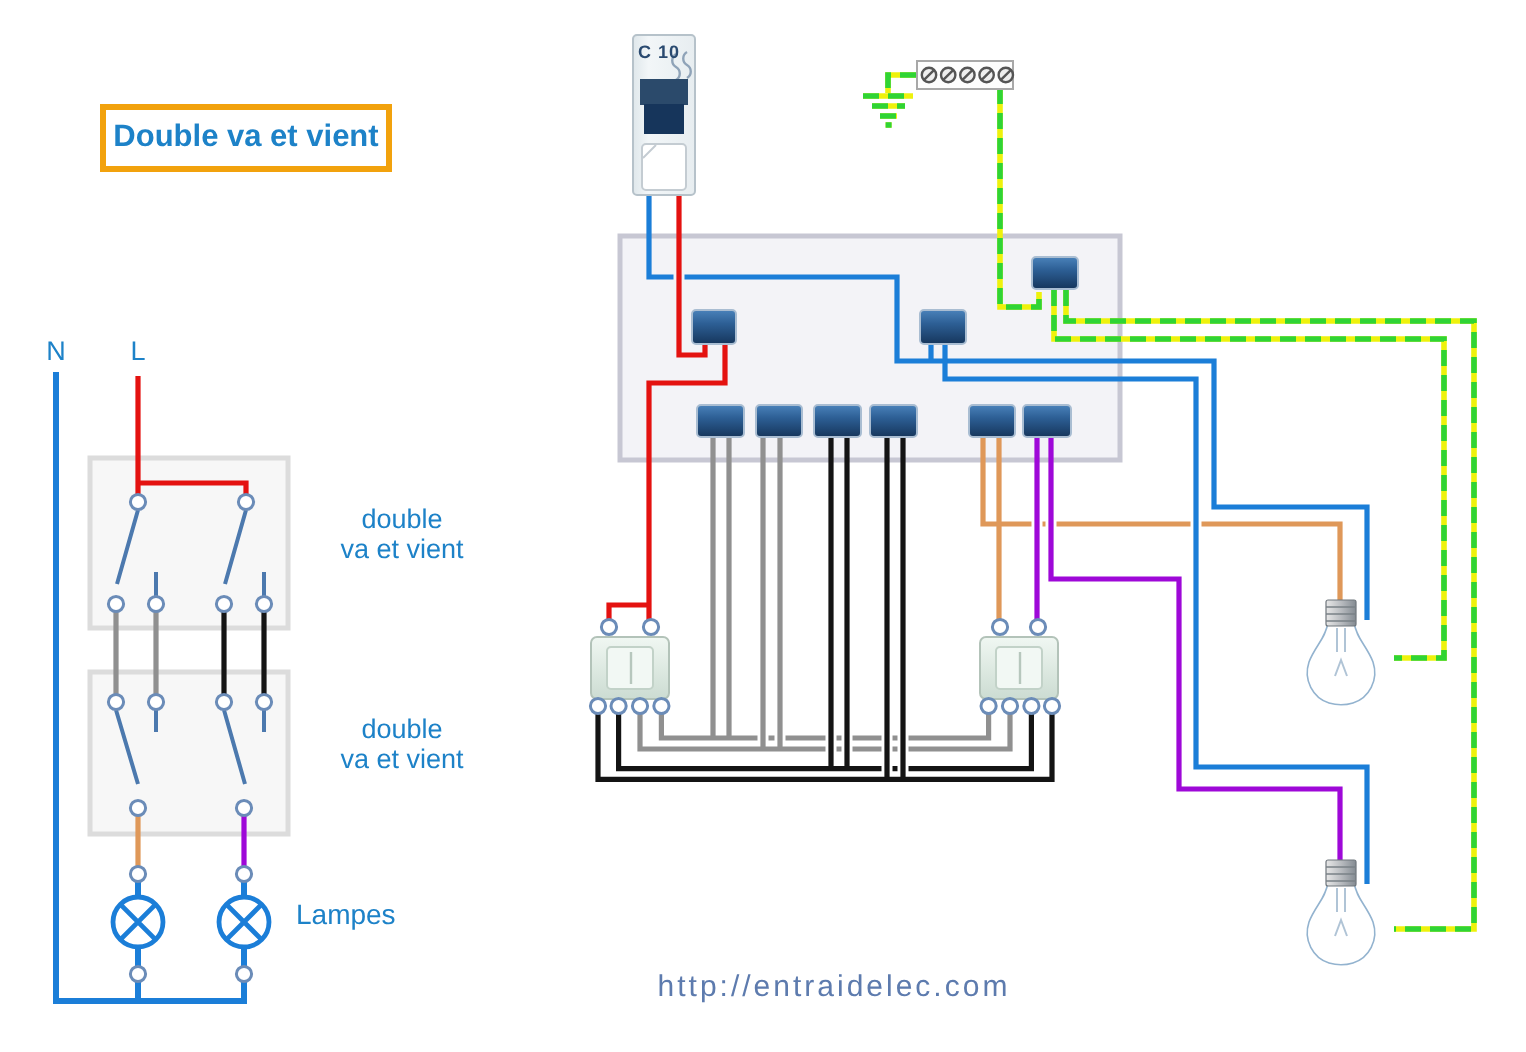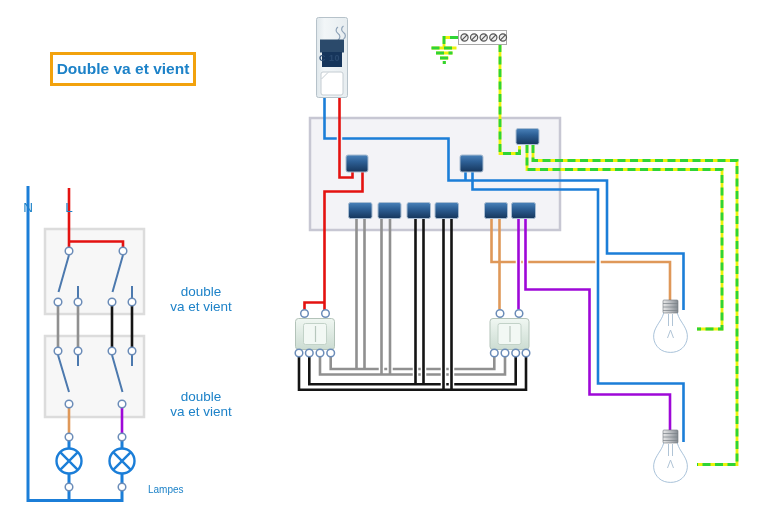--- a/index.html
+++ b/index.html
@@ -1,19 +1,19 @@
 <!DOCTYPE html>
 <html style="--wire-neutral: #1b7ed8; --wire-live: #e41210; --wire-switched-1: #df9859; --wire-switched-2: #9e08d8; --wire-traveller-gray: #909090; --wire-traveller-black: #141414; --wire-earth-green: #2fd435; --wire-earth-yellow: #eef20c; --label-text: #1d82c8; --title-border: #f2a20d; --url-text: #5d7bae;"><head>
 <meta charset="utf-8">
 <style>
   html,body{margin:0;padding:0;background:#fff;}
   .stage{position:relative;width:763px;height:526px;background:#fff;overflow:hidden;
          font-family:"Liberation Sans", sans-serif;}
   .stage svg{position:absolute;left:0;top:0;}
-  .lbl{position:absolute;color:var(--label-text,#1d82c8);font-size:13.5px;line-height:15px;margin-top:32px;}
+  .lbl{position:absolute;color:var(--label-text,#1d82c8);font-size:13.5px;line-height:15px;}
   .ml{white-space:pre-line;text-align:center;}
   .titlebox{position:absolute;left:50px;top:52px;width:140px;height:28px;
             border:3px solid var(--title-border,#f2a20d);display:flex;align-items:center;
             justify-content:center;font-size:15.5px;font-weight:bold;color:var(--label-text,#1d82c8);}
   .c10{position:absolute;left:319px;top:19px;font-size:9px;font-weight:bold;color:#2a4a70;letter-spacing:.5px;}
   .url{position:absolute;left:297px;top:485px;width:240px;text-align:center;
        font-size:15px;letter-spacing:1.5px;color:var(--url-text,#5d7bae);}
   
   path{fill:none;}
   .w{stroke-width:2.6;stroke-linejoin:miter;}
@@ -238,16 +238,17 @@
 
 <div class="lbl" style="left:14px;top:168px;width:28px;text-align:center;">N</div>
 <div class="lbl" style="left:55px;top:168px;width:28px;text-align:center;">L</div>
 
 <div class="lbl ml" style="left:155px;top:252px;width:92px;">double
 va et vient</div>
 <div class="lbl ml" style="left:155px;top:357px;width:92px;">double
 va et vient</div>
 
 
-<div class="lbl" style="left:148px;top:450px;font-size:10px;">Lampes</div>
-
+<div class="lbl" style="left:148px;top:450px;font-size:14px;">Lampes</div>
+
+<div class="url">http://entraidelec.com</div>
 
 </div>
 
 </body></html>

